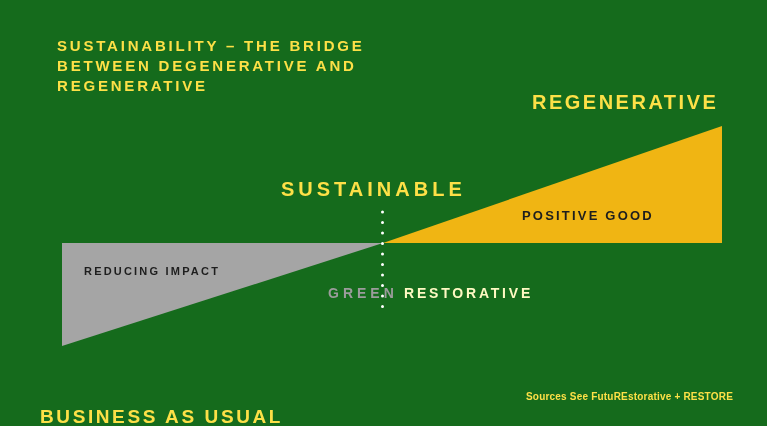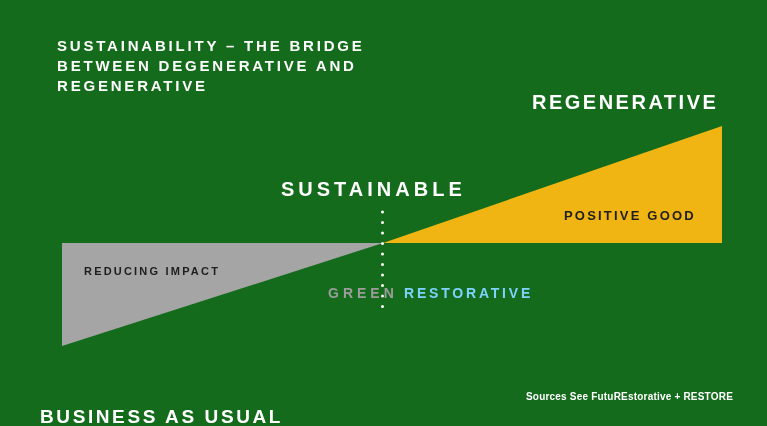--- a/index.html
+++ b/index.html
@@ -15,21 +15,21 @@
   }
   .layer-svg {
     position: absolute;
     left: 0;
     top: 0;
   }
   .txt {
     position: absolute;
     white-space: nowrap;
     font-weight: bold;
-    color: #ffffff;
+    color: #fde047;
   }
   .title {
     left: 57px;
     top: 36px;
     font-size: 15px;
     line-height: 20px;
     letter-spacing: 2.8px;
   }
   .regenerative {
     left: 532px;
@@ -41,21 +41,20 @@
     left: 281px;
     top: 178px;
     font-size: 20px;
     letter-spacing: 4px;
   }
   .positive-good {
     left: 522px;
     top: 208px;
     font-size: 13px;
     letter-spacing: 2.2px;
-    margin-left: 42px;
   }
   .reducing-impact {
     left: 84px;
     top: 265px;
     font-size: 11px;
     letter-spacing: 2.2px;
   }
   .zone-green {
     left: 291px;
     top: 285px;
@@ -103,21 +102,21 @@
   <div class="txt regenerative">REGENERATIVE</div>
 
   <div class="txt sustainable">SUSTAINABLE</div>
 
   <div class="txt positive-good" style="color: rgb(30, 30, 30);">POSITIVE GOOD</div>
 
   <div class="txt reducing-impact" style="color: rgb(30, 30, 30);">REDUCING IMPACT</div>
 
   <div class="txt zone-green" style="color: rgb(156, 156, 156); margin-left: 37px;">GREEN</div>
 
-  <div class="txt zone-restorative" style="color: #7dd3fc;">RESTORATIVE</div>
+  <div class="txt zone-restorative" style="color: #fef9c3;">RESTORATIVE</div>
 
   <div class="txt business">
     <div>BUSINESS AS USUAL</div>
   </div>
 
   <div class="txt sources">Sources See FutuREstorative + RESTORE</div>
 
 </div>
 
 </body></html>

